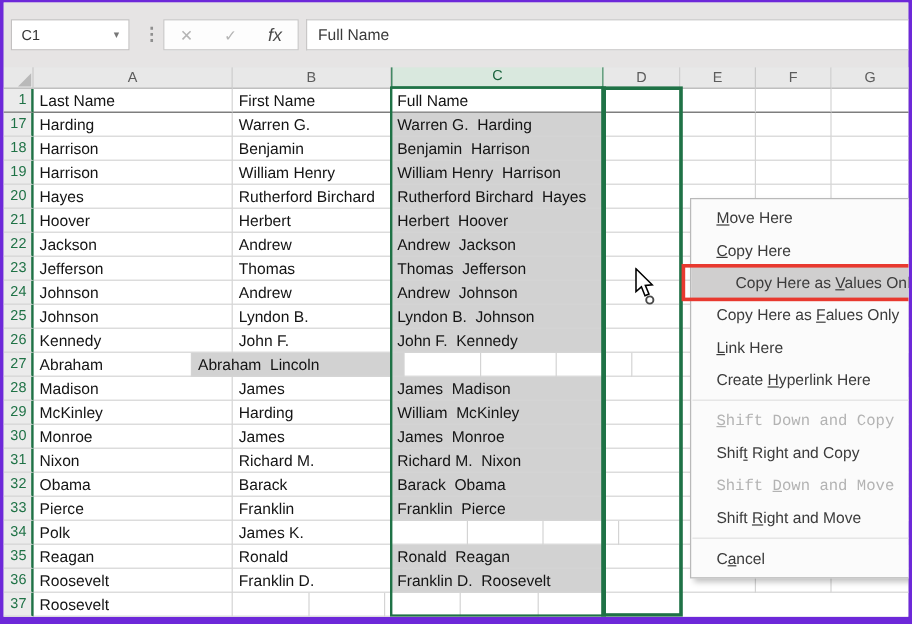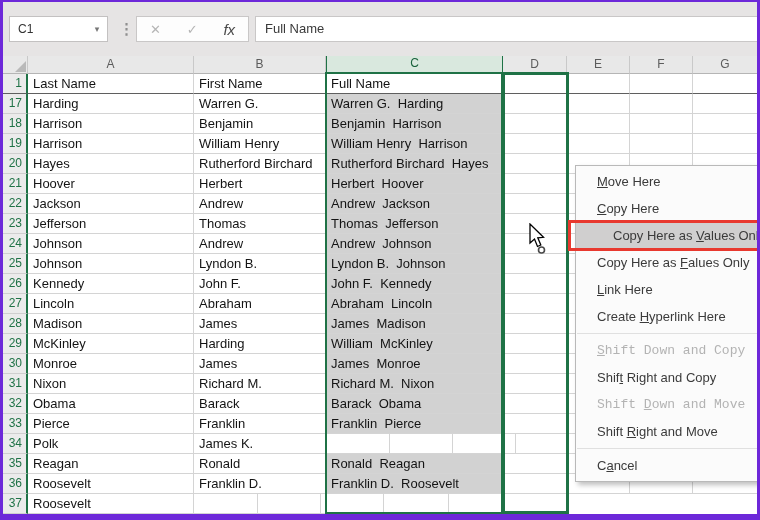--- a/index.html
+++ b/index.html
@@ -190,21 +190,20 @@
           <div class="cell w-a">Kennedy</div>
           <div class="cell w-b">John F.</div>
           <div class="cell w-c c-sel">John F.  Kennedy</div>
           <div class="cell w-d"></div>
           <div class="cell w-e"></div>
           <div class="cell w-f"></div>
           <div class="cell w-g"></div>
         </div>
         <div class="grid-row">
           <div class="rowhead">27</div>
-          <div class="cell w-a">Lincoln</div>
           <div class="cell w-b">Abraham</div>
           <div class="cell w-c c-sel">Abraham  Lincoln</div>
           <div class="cell w-d"></div>
           <div class="cell w-e"></div>
           <div class="cell w-f"></div>
           <div class="cell w-g"></div>
         </div>
         <div class="grid-row">
           <div class="rowhead">28</div>
           <div class="cell w-a">Madison</div>

